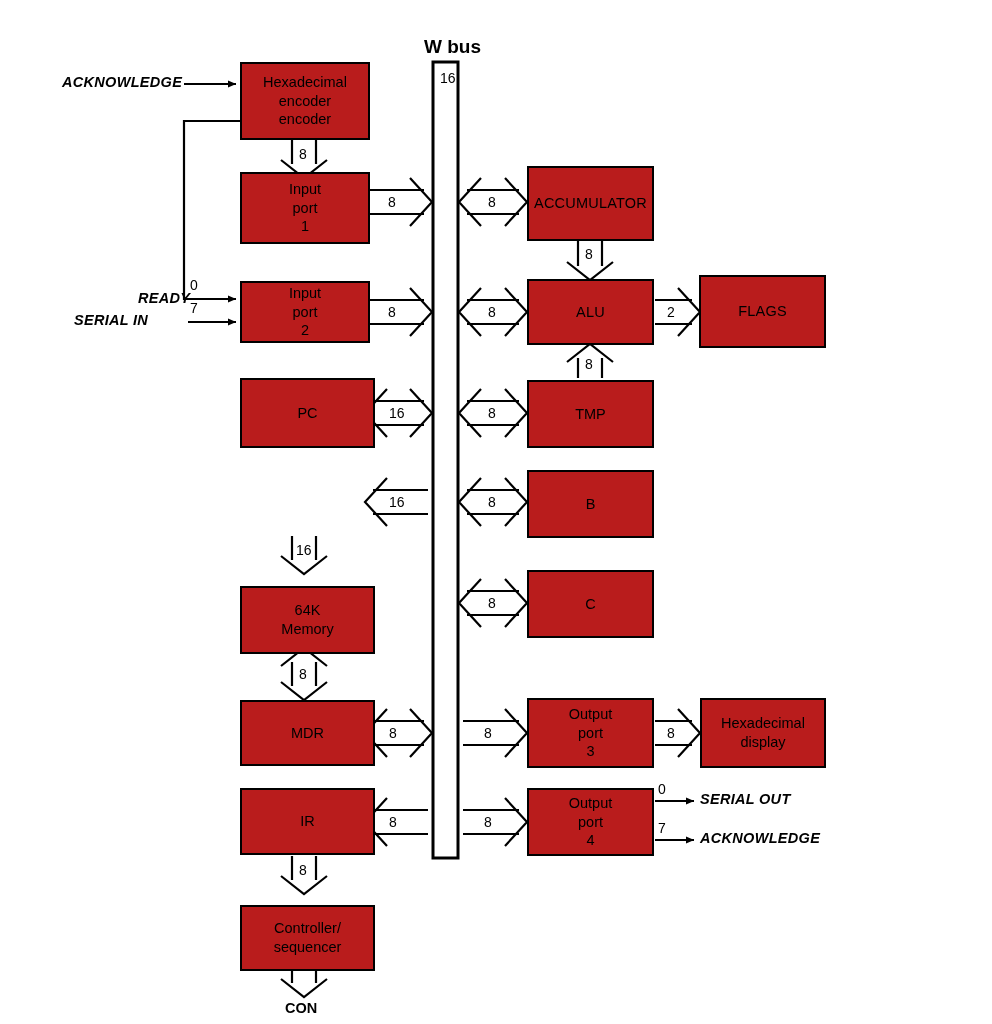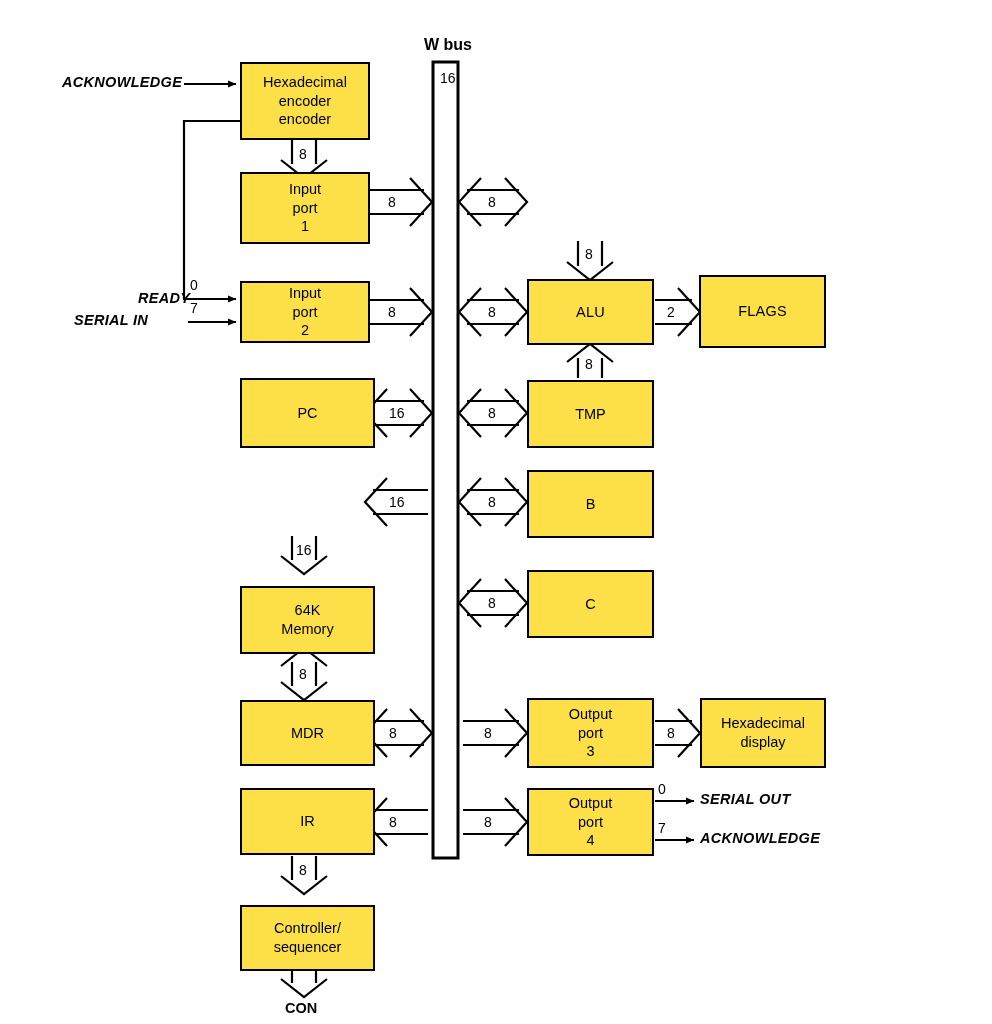--- a/index.html
+++ b/index.html
@@ -1,30 +1,30 @@
 <!DOCTYPE html>
 <html><head>
 <meta charset="utf-8">
 <style>
   html,body{margin:0;padding:0;background:#ffffff;}
   body{font-family:"Liberation Sans", sans-serif;color:#000;}
   #stage{position:relative;width:992px;height:1024px;background:#fff;overflow:hidden;}
   #svgroot{position:absolute;left:0;top:0;width:992px;height:1024px;}
 
-  .blk{position:absolute;border:2.5px solid #000;background:#fde047;
+  .blk{position:absolute;border:2.5px solid #000;background:#b91c1c;
        display:flex;align-items:center;justify-content:center;text-align:center;
        font-size:14.5px;line-height:1.28;box-sizing:border-box;}
   .blk span{display:block;}
   .caps{font-size:14.5px;letter-spacing:.2px;}
 
   .lbl{position:absolute;font-size:14.5px;white-space:pre;}
   .lbl-italic{font-style:italic;font-weight:600;letter-spacing:.3px;}
   .lbl-bold{font-weight:bold;}
   .lbl-num{font-size:14px;}
-  .lbl-small{font-size:16px;text-align:right;}
+  .lbl-small{font-size:19px;text-align:right;}
 
   .busnum{position:absolute;font-size:14px;}
 </style>
 </head>
 <body>
 
 <div id="stage">
 
   <svg id="svgroot" viewBox="0 0 992 1024">
     <defs>
@@ -232,20 +232,23 @@
     <span>IR</span>
   </div>
 
   <div class="blk" style="left:240px;top:905px;width:135px;height:66px;">
     <span>
         <span>Controller/</span>
         <span>sequencer</span>
       </span>
   </div>
 
+  <div class="blk caps" style="left:527px;top:166px;width:127px;height:75px;">
+    <span>ACCUMULATOR</span>
+  </div>
 
   <div class="blk caps" style="left:699px;top:275px;width:127px;height:73px;">
     <span>FLAGS</span>
   </div>
 
   <div class="blk caps" style="left:527px;top:279px;width:127px;height:66px;">
     <span>ALU</span>
   </div>
 
   <div class="blk" style="left:527px;top:380px;width:127px;height:68px;">

